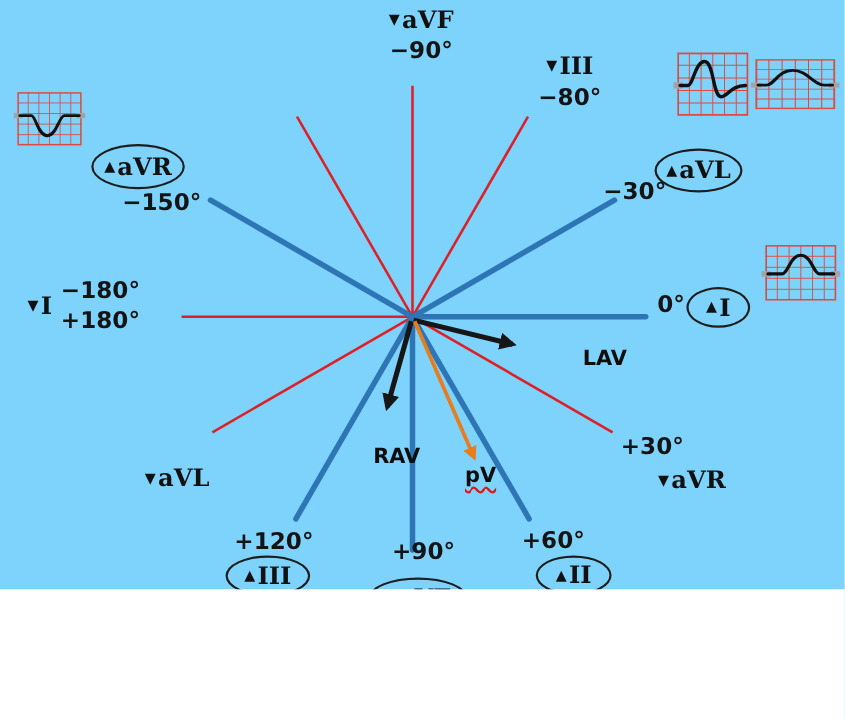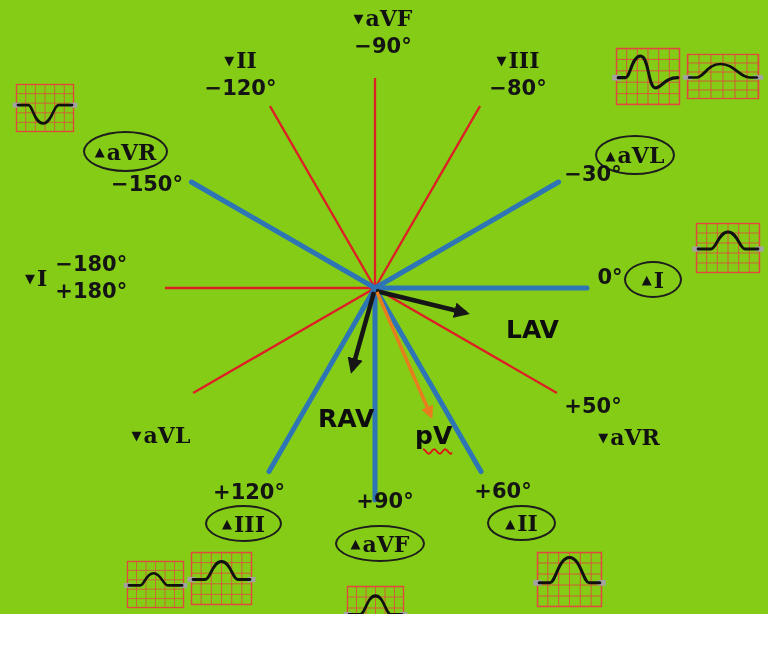--- a/index.html
+++ b/index.html
@@ -1,26 +1,26 @@
 <!DOCTYPE html>
 <html style="--axis-blue: #2e75b6; --axis-red: #de1f26; --vector-black: #161616; --vector-orange: #e87d1e; --grid-red: #e2483d; --wave-black: #101010; --gray-bar: #a3a3a3; --text: #141414; --ellipse-border: #1d1d1d;"><head>
 <meta charset="utf-8">
 <style>
   *{margin:0;padding:0;box-sizing:border-box}
   html,body{background:#fff}
   body{font-family:"DejaVu Sans",sans-serif;color:#141414}
-  .canvas{position:relative;width:768px;height:614px;background:#84cc16;overflow:hidden}
+  .canvas{position:relative;width:768px;height:536px;background:#7dd3fc;overflow:hidden}
   .abs{position:absolute}
   .axes{left:0;top:0}
   .stack{display:flex;flex-direction:column;align-items:center}
   .lbl{font-size:21px;font-weight:700;color:var(--text,#141414);text-align:center;line-height:1.3;white-space:nowrap}
   .lead{font-family:"DejaVu Serif",serif;font-weight:700;font-size:22px;color:#111}
   .tri{font-size:13px;margin-right:2px;vertical-align:3px;color:#111}
   .ellipse{display:flex;align-items:center;justify-content:center;border:2.3px solid var(--ellipse-border,#1d1d1d);border-radius:50%;background:transparent}
-  .vec{font-size:25px;font-weight:700;color:#0d0d0d;text-align:left;white-space:nowrap}
+  .vec{font-size:19px;font-weight:700;color:#0d0d0d;text-align:right;white-space:nowrap}
   .squiggly{text-decoration-line:underline;text-decoration-style:wavy;text-decoration-color:#e01616;text-decoration-thickness:1.5px;text-underline-offset:4px}
   .thumb{position:absolute}
   .thumb svg{width:100%;height:100%;display:block;overflow:visible}
   .gridline{stroke:var(--grid-red,#e2483d);stroke-width:0.8;fill:none}
   .frame{stroke:var(--grid-red,#e2483d);stroke-width:1.4;fill:none}
   .wave{stroke:var(--wave-black,#101010);stroke-width:2.8;fill:none;stroke-linecap:round;stroke-linejoin:round}
   .graybar{fill:var(--gray-bar,#a3a3a3)}
 </style>
 </head>
 <body>
@@ -60,61 +60,57 @@
       <line x1="374" y1="292" x2="352" y2="370" marker-end="url(#ah-black)" style="stroke:var(--vector-black,#161616);stroke-width:4.6"></line>
       <line x1="377" y1="292" x2="431" y2="416" marker-end="url(#ah-orange)" style="stroke:var(--vector-orange,#e87d1e);stroke-width:3.4"></line>
     </g>
   </svg>
 
   <div class="abs stack" style="left:323px;top:4px;width:120px">
     <div class="lbl"><span class="tri">▼</span><span class="lead">aVF</span></div>
     <div class="lbl">−90°</div>
   </div>
 
-  <div class="abs stack" style="left:178px;top:46px;width:125px">
-    <div class="lbl"><span class="tri">▼</span><span class="lead">II</span></div>
-    <div class="lbl">−120°</div>
-  </div>
 
   <div class="abs stack" style="left:458px;top:46px;width:120px">
     <div class="lbl"><span class="tri">▼</span><span class="lead">III</span></div>
     <div class="lbl">−80°</div>
   </div>
 
   <div class="abs ellipse" style="left:83px;top:131px;width:85px;height:41px">
     <span class="tri">▲</span>
       <span class="lead">aVR</span>
   </div>
   <div class="abs lbl" style="left:104px;top:171px;width:86px">−150°</div>
 
   <div class="abs ellipse" style="left:595px;top:135px;width:80px;height:40px">
     <span class="tri">▲</span>
       <span class="lead">aVL</span>
   </div>
-  <div class="abs lbl" style="left:556px;top:161px;width:74px">−30°</div>
+  <div class="abs lbl" style="left:540px;top:161px;width:74px">−30°</div>
 
   <div class="abs" style="left:25px;top:251px;display:flex;align-items:center;gap:8px">
     <div class="lbl"><span class="tri">▼</span><span class="lead">I</span></div>
     <div class="lbl stack">
       <span>−180°</span>
       <span>+180°</span>
     </div>
   </div>
 
   <div class="abs lbl" style="left:592px;top:264px;width:36px">0°</div>
   <div class="abs ellipse" style="left:624px;top:261px;width:58px;height:37px">
     <span class="tri">▲</span>
       <span class="lead">I</span>
   </div>
 
   <div class="abs lbl" style="left:118px;top:421px;width:86px">
     <span class="tri">▼</span><span class="lead">aVL</span>
   </div>
 
-  <div class="abs lbl" style="left:557px;top:393px;width:72px">+50°</div>
+  <div class="abs lbl" style="left:557px;top:393px;width:72px">+30°</div>
   <div class="abs lbl" style="left:590px;top:423px;width:78px">
     <span class="tri">▼</span><span class="lead">aVR</span>
   </div>
 
   <div class="abs lbl" style="left:210px;top:479px;width:78px">+120°</div>
   <div class="abs ellipse" style="left:205px;top:505px;width:77px;height:37px">
     <span class="tri">▲</span>
       <span class="lead">III</span>
   </div>
 

